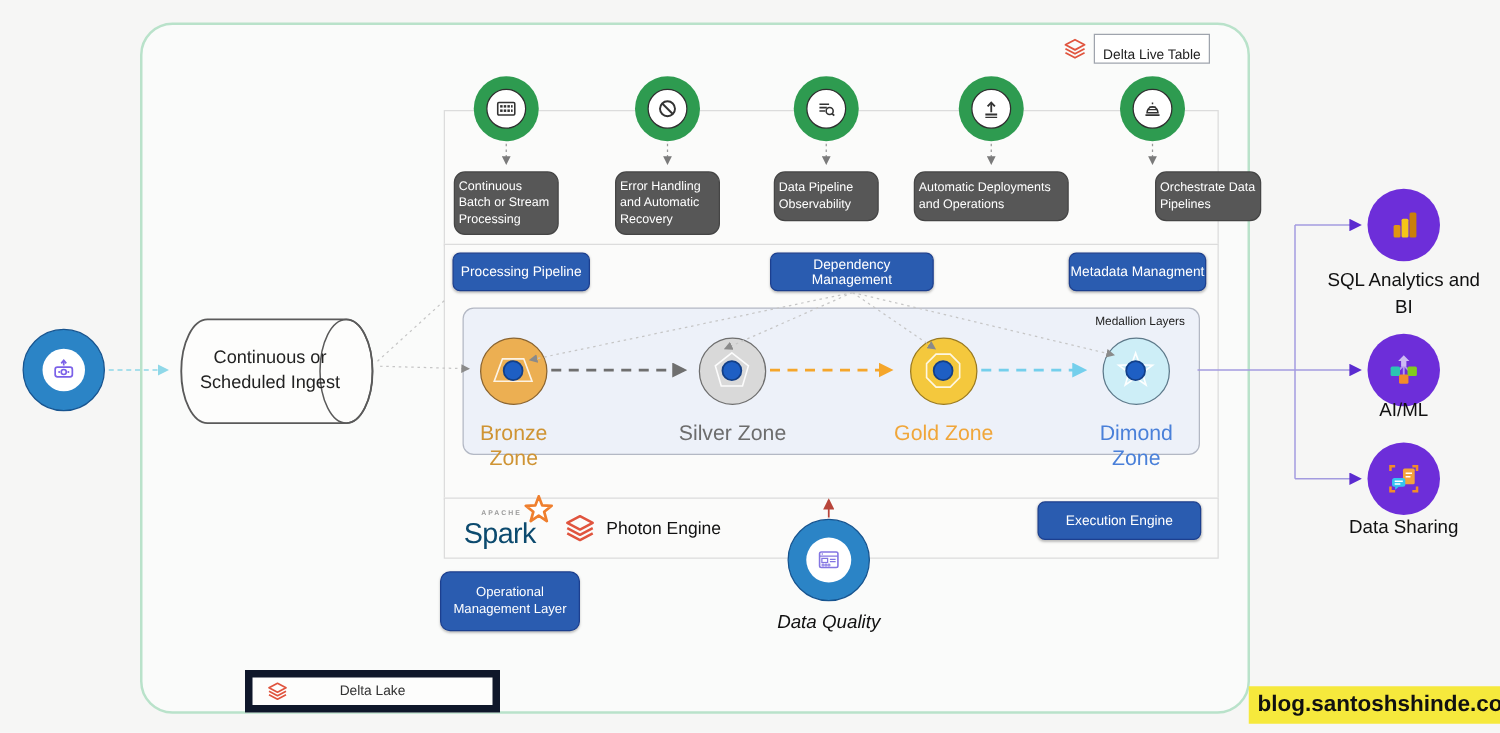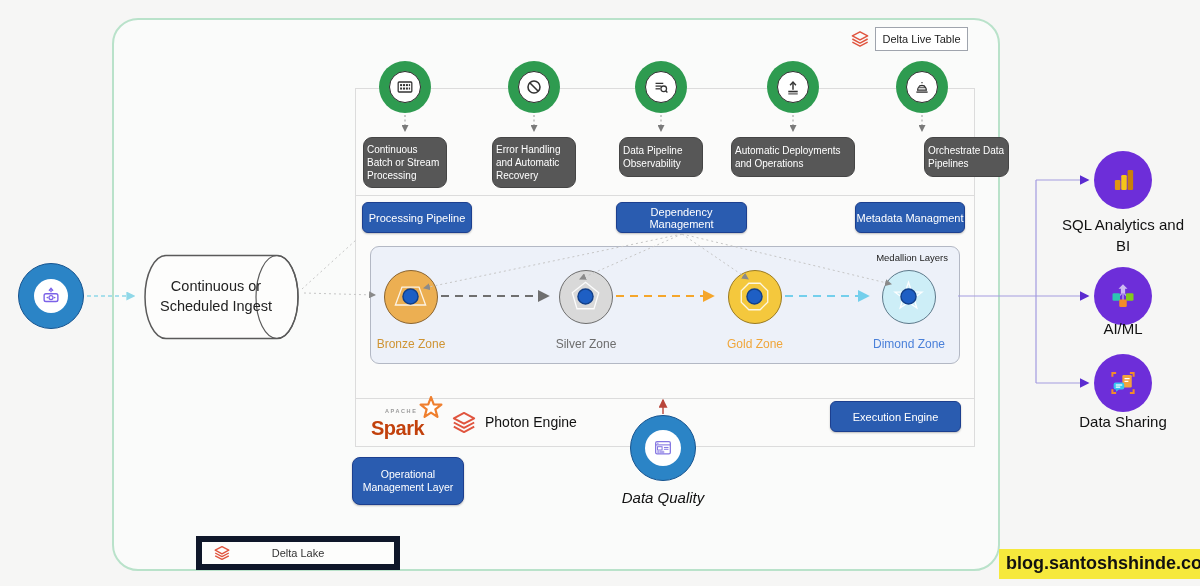--- a/index.html
+++ b/index.html
@@ -20,42 +20,42 @@
           font-size:10px;line-height:1.3;display:flex;align-items:center;justify-content:center;
           text-align:left;padding:5px 3px;box-sizing:border-box;min-height:40px;z-index:10;}
   
   .capbtn{top:202px;height:31px;background:#2a5cb0;border:1px solid #1c3f8f;border-radius:6px;color:#fff;
           font-size:11px;display:flex;align-items:center;justify-content:center;text-align:center;
           box-shadow:0 1px 2px rgba(0,0,0,.25);z-index:10;box-sizing:border-box;}
   
   .medallion{left:370px;top:246px;width:588px;height:116px;background:#edf1f9;border:1px solid #b3b8c4;border-radius:9px;z-index:5;}
   .med-title{position:absolute;right:11px;top:5px;font-size:9.5px;color:#222;}
   .zcircle{position:absolute;top:23px;width:54px;height:54px;border-radius:50%;box-sizing:border-box;z-index:10;}
-  .zlabel{position:absolute;top:90px;width:90px;text-align:center;font-size:12px;z-index:10;}
+  .zlabel{position:absolute;top:90px;width:90px;text-align:center;font-size:17px;z-index:10;}
   
   .ing-circle{left:18px;top:263px;width:66px;height:66px;border-radius:50%;background:#2b84c6;border:1.5px solid #17548f;
               display:flex;align-items:center;justify-content:center;z-index:10;box-sizing:border-box;}
   .white-core{background:#fff;border-radius:50%;display:flex;align-items:center;justify-content:center;}
   .ing-text{left:152px;top:277px;width:128px;text-align:center;font-size:14.5px;color:#222;line-height:1.35;z-index:10;}
   
   .spark{left:369px;top:401px;width:66px;height:42px;z-index:10;}
   .spark .apache{position:absolute;top:7px;left:16px;font-size:5.5px;letter-spacing:1.6px;color:#9a9a9a;font-weight:bold;}
-  .spark .word{position:absolute;bottom:3px;left:2px;font-size:20px;font-weight:bold;color:#c2410c;letter-spacing:-0.5px;}
+  .spark .word{position:absolute;bottom:3px;left:2px;font-size:23px;font-weight:normal;color:#0c4a6e;letter-spacing:-0.5px;}
   .dq-circle{left:630px;top:415px;width:66px;height:66px;border-radius:50%;background:#2b84c6;border:1.5px solid #17548f;
              display:flex;align-items:center;justify-content:center;z-index:10;box-sizing:border-box;}
   .dq-label{left:613px;top:489px;width:100px;text-align:center;font-size:15px;color:#111;z-index:10;font-style:italic;}
   .photon-label{left:485px;top:414px;font-size:14px;color:#111;z-index:10;}
   .execbtn{left:830px;top:401px;width:131px;}
   .opbtn{left:352px;top:457px;width:112px;height:48px;top:457px;font-size:10.5px;line-height:1.25;border-radius:8px;}
   
   .pcircle{width:58px;height:58px;border-radius:50%;background:#6d2ed9;display:flex;align-items:center;justify-content:center;z-index:10;}
   .plabel{width:130px;left:1058px;text-align:center;font-size:15px;color:#111;line-height:1.4;z-index:10;}
   
   .dlt-badge{left:875px;top:27px;width:91px;height:22px;background:#fff;border:1px solid #9fa4ad;display:flex;
-             align-items:center;justify-content:center;font-size:11px;color:#222;z-index:10;}
+             align-items:flex-end;justify-content:center;font-size:11px;color:#222;z-index:10;}
   .lake-bar{left:196px;top:536px;width:192px;height:22px;background:#fdfdfc;border:6px solid #0f172a;z-index:10;}
   .lake-label{position:absolute;left:0;top:0;width:100%;height:100%;display:flex;align-items:center;justify-content:center;
               font-size:11px;color:#333;}
   .blog{left:999px;top:549px;background:#f6e93c;color:#111;font-size:18px;font-weight:600;padding:4px 7px 5px 7px;z-index:20;}
   .overlay{position:absolute;left:0;top:0;z-index:15;pointer-events:none;}
 </style>
 </head>
 <body>
 
 <div class="canvas">

